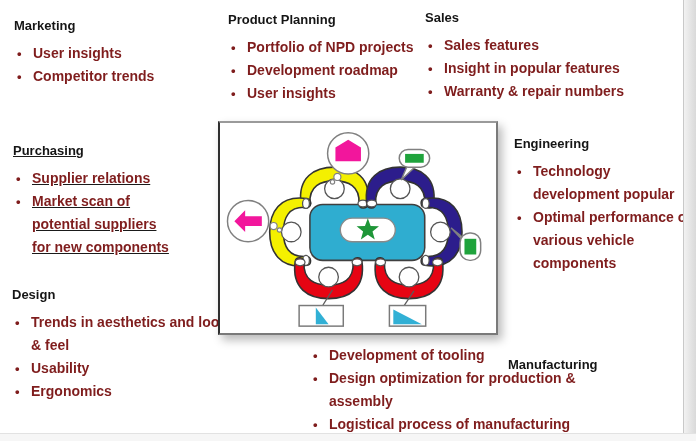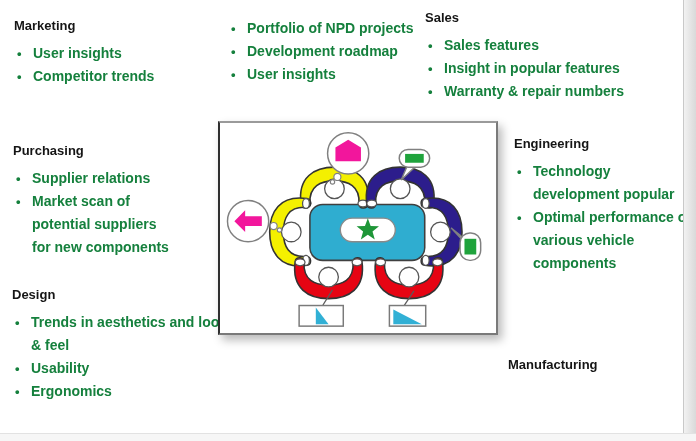--- a/index.html
+++ b/index.html
@@ -2,21 +2,21 @@
 <html><head>
 <meta charset="utf-8">
 <style>
   html,body{margin:0;padding:0;background:#fff;}
   .page{
     position:relative;width:696px;height:441px;overflow:hidden;background:#ffffff;
     font-family:"Liberation Sans",sans-serif;color:#1a1a1a;
   }
   .section{position:absolute;}
   .sec-title{font-size:13px;font-weight:700;line-height:19px;color:#151515;}
-  ul.items{list-style:none;margin:7px 0 0 0;padding:0;font-size:14px;font-weight:700;color:#15803d;}
+  ul.items{list-style:none;margin:7px 0 0 0;padding:0;font-size:14px;font-weight:700;color:#7f1d1d;}
   ul.items li{position:relative;padding-left:19px;line-height:23px;}
   ul.items li::before{content:"\2022";position:absolute;left:3px;top:0;font-size:13px;}
   .illustration-box{
     position:absolute;left:218px;top:121px;width:280px;height:214px;background:#fff;
     box-sizing:border-box;border:2px solid #7a7a7a;border-left-color:#2f2f2f;border-top-color:#9a9a9a;
     box-shadow:4px 5px 9px rgba(0,0,0,0.28);
   }
   .illustration-box svg{display:block;width:100%;height:100%;}
   .body{stroke:#333;stroke-width:1.6;}
   .head,.hand{fill:#ffffff;stroke:#555;stroke-width:1.3;}
@@ -42,37 +42,38 @@
 
   <div class="section" style="left:14px;top:16px;width:200px;">
     <div class="sec-title">Marketing</div>
     <ul class="items">
       <li>User insights</li>
       <li>Competitor trends</li>
     </ul>
   </div>
 
   <div class="section" style="left:228px;top:10px;width:225px;">
+    <div class="sec-title">Product Planning</div>
     <ul class="items">
       <li>Portfolio of NPD projects</li>
       <li>Development roadmap</li>
       <li>User insights</li>
     </ul>
   </div>
 
   <div class="section" style="left:425px;top:8px;width:248px;">
     <div class="sec-title">Sales</div>
     <ul class="items">
       <li>Sales features</li>
       <li>Insight in popular features</li>
       <li>Warranty &amp; repair numbers</li>
     </ul>
   </div>
 
-  <div class="section" style="left:13px;top:141px;width:165px;">
+  <div class="section" style="left:13px;top:141px;width:165px;text-decoration:underline;">
     <div class="sec-title">Purchasing</div>
     <ul class="items">
       <li>Supplier relations</li>
       <li>Market scan of potential suppliers for new components</li>
     </ul>
   </div>
 
   <div class="section" style="left:514px;top:134px;width:182px;">
     <div class="sec-title">Engineering</div>
     <ul class="items">
@@ -84,20 +85,27 @@
   <div class="section" style="left:12px;top:285px;width:220px;">
     <div class="sec-title">Design</div>
     <ul class="items">
       <li>Trends in aesthetics and look &amp; feel</li>
       <li>Usability</li>
       <li>Ergonomics</li>
     </ul>
   </div>
 
   <div class="section sec-title" style="left:508px;top:312px;margin-top:43px;">Manufacturing</div>
+  <div class="section" style="left:310px;top:337px;width:332px;">
+    <ul class="items">
+      <li>Development of tooling</li>
+      <li>Design optimization for production &amp; assembly</li>
+      <li>Logistical process of manufacturing</li>
+    </ul>
+  </div>
 
   <div class="illustration-box">
     <svg viewBox="0 0 280 214">
 
       <rect class="table-rect" x="91" y="83" width="117" height="57" rx="13" fill="#2fadd0"></rect>
 
       <g transform="translate(116,67)">
         <path class="body" d="M -34 16 C -38 -12 -20 -22 0 -22 C 20 -22 38 -12 34 16 C 33 21 25 21 25 15 C 26 -3 14 -8 0 -8 C -14 -8 -26 -3 -25 15 C -25 21 -33 21 -34 16 Z" fill="#f4f000"></path>
         <ellipse class="hand" cx="-29" cy="15" rx="5" ry="3.5"></ellipse>
         <ellipse class="hand" cx="29" cy="15" rx="5" ry="3.5"></ellipse>

